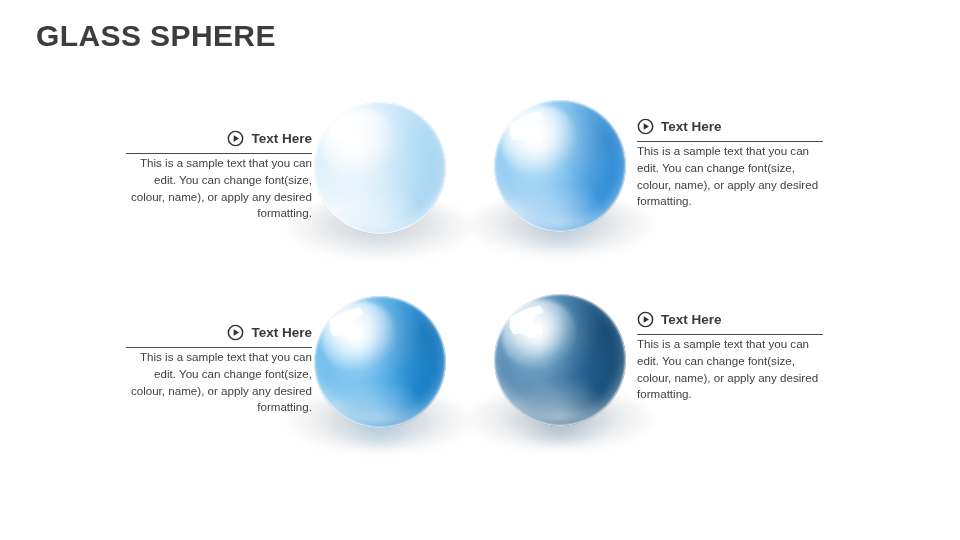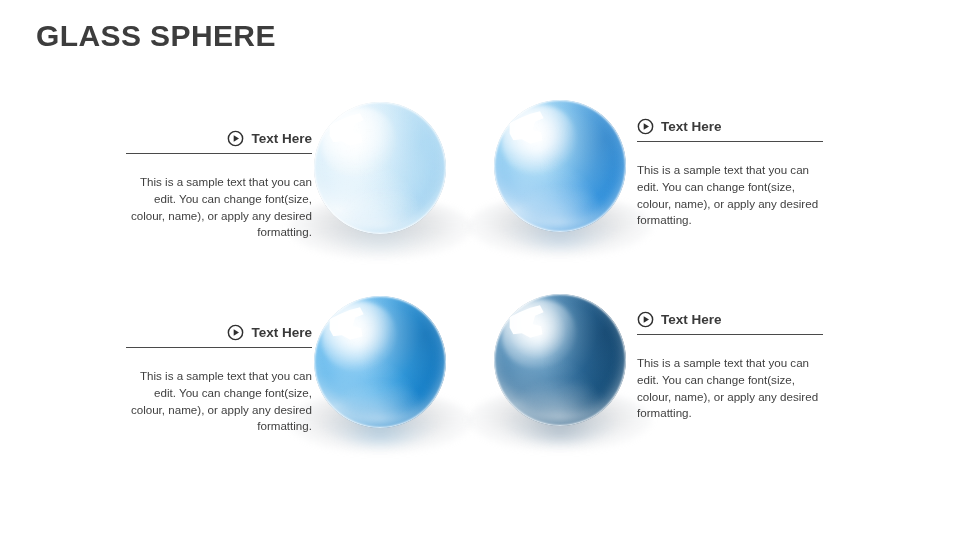--- a/index.html
+++ b/index.html
@@ -65,21 +65,21 @@
   }
 
   .block-rule {
     margin-top: 5px;
     height: 1px;
     width: 100%;
     background: #4a4a4a;
   }
 
   .block-body {
-    margin-top: 20px;
+    margin-top: 1px;
     font-size: 11.6px;
     line-height: 16.8px;
     color: #3f3f3f;
   }
 
   .text-block.left-side  .block-body { text-align: right; }
   .text-block.right-side .block-body { text-align: left; }
 
   
   .sphere-wrap {

